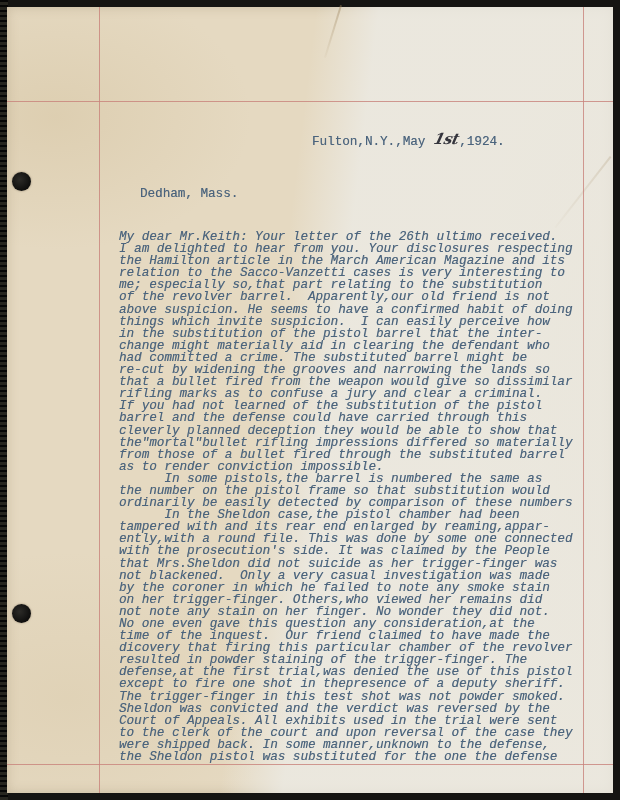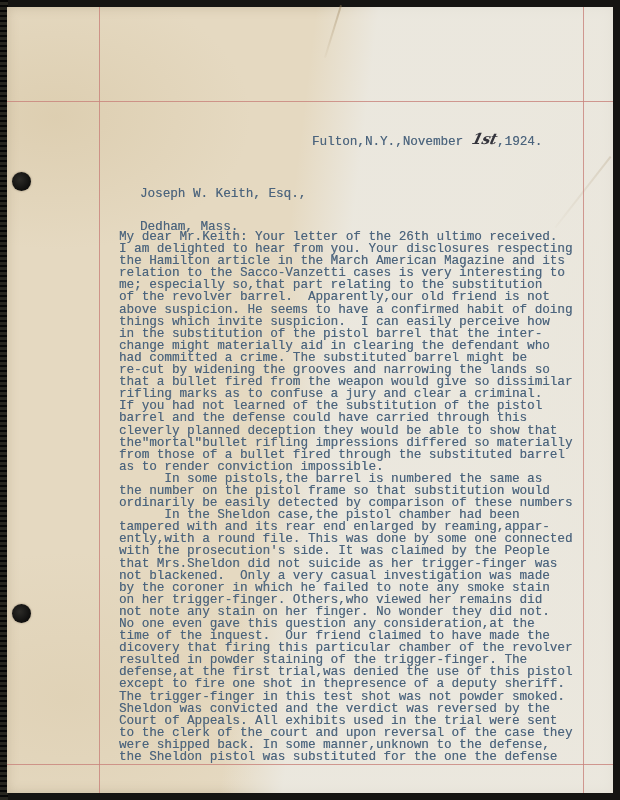--- a/index.html
+++ b/index.html
@@ -58,43 +58,42 @@
   }
   .dateline{position:absolute;left:305px;top:126px;font-size:12.6px;line-height:14px;}
   .hand{
     font-family:"DejaVu Serif",serif;font-style:italic;font-weight:700;
     font-size:15px;color:var(--hand);display:inline-block;
     transform:skewX(-14deg) translateY(-1px);letter-spacing:-0.5px;
     text-shadow:none;margin:0 1px;
   }
   .recipient{position:absolute;left:133px;top:159px;font-size:12.6px;line-height:11.3px;}
   .recipient .indent{}
-  .body-text{position:absolute;left:112px;top:224px;font-size:12.6px;line-height:12.1px;}
+  .body-text{position:absolute;left:112px;top:224px;font-size:12.6px;line-height:12.1px;font-style:italic;}
 </style>
 </head>
 <body>
 
 <div class="scan">
   <div class="edge-left"></div>
 
   <div class="paper">
     <div class="tone"></div>
     <div class="crease crease-top"></div>
     <div class="crease crease-right"></div>
 
     <div class="rule rule-h rule-h-top"></div>
     <div class="rule rule-h rule-h-bottom"></div>
     <div class="rule rule-v rule-v-left"></div>
     <div class="rule rule-v rule-v-right"></div>
 
     <div class="hole hole-top"></div>
     <div class="hole hole-bottom"></div>
 
-    <div class="dateline typed"><span>Fulton,N.Y.,November </span><span class="hand">1st</span><span>,1924.</span></div>
+    <div class="dateline typed"><span>Fulton,N.Y.,May </span><span class="hand">1st</span><span>,1924.</span></div>
 
     <div class="recipient typed">
-      <div>Joseph W. Keith, Esq.,</div>
       <div class="indent">Dedham, Mass.</div>
     </div>
 
     <div class="body-text typed"><div>My dear Mr.Keith: Your letter of the 26th ultimo received.</div><div>I am delighted to hear from you. Your disclosures respecting</div><div>the Hamilton article in the March American Magazine and its</div><div>relation to the Sacco-Vanzetti cases is very interesting to</div><div>me; especially so,that part relating to the substitution</div><div>of the revolver barrel.  Apparently,our old friend is not</div><div>above suspicion. He seems to have a confirmed habit of doing</div><div>things which invite suspicion.  I can easily perceive how</div><div>in the substitution of the pistol barrel that the inter-</div><div>change might materially aid in clearing the defendant who</div><div>had committed a crime. The substituted barrel might be</div><div>re-cut by widening the grooves and narrowing the lands so</div><div>that a bullet fired from the weapon would give so dissimilar</div><div>rifling marks as to confuse a jury and clear a criminal.</div><div>If you had not learned of the substitution of the pistol</div><div>barrel and the defense could have carried through this</div><div>cleverly planned deception they would be able to show that</div><div>the"mortal"bullet rifling impressions differed so materially</div><div>from those of a bullet fired through the substituted barrel</div><div>as to render conviction impossible.</div><div>      In some pistols,the barrel is numbered the same as</div><div>the number on the pistol frame so that substitution would</div><div>ordinarily be easily detected by comparison of these numbers</div><div>      In the Sheldon case,the pistol chamber had been</div><div>tampered with and its rear end enlarged by reaming,appar-</div><div>ently,with a round file. This was done by some one connected</div><div>with the prosecution's side. It was claimed by the People</div><div>that Mrs.Sheldon did not suicide as her trigger-finger was</div><div>not blackened.  Only a very casual investigation was made</div><div>by the coroner in which he failed to note any smoke stain</div><div>on her trigger-finger. Others,who viewed her remains did</div><div>not note any stain on her finger. No wonder they did not.</div><div>No one even gave this question any consideration,at the</div><div>time of the inquest.  Our friend claimed to have made the</div><div>dicovery that firing this particular chamber of the revolver</div><div>resulted in powder staining of the trigger-finger. The</div><div>defense,at the first trial,was denied the use of this pistol</div><div>except to fire one shot in thepresence of a deputy sheriff.</div><div>The trigger-finger in this test shot was not powder smoked.</div><div>Sheldon was convicted and the verdict was reversed by the</div><div>Court of Appeals. All exhibits used in the trial were sent</div><div>to the clerk of the court and upon reversal of the case they</div><div>were shipped back. In some manner,unknown to the defense,</div><div>the Sheldon pistol was substituted for the one the defense</div></div>
   </div>
 </div>
 
 </body></html>

